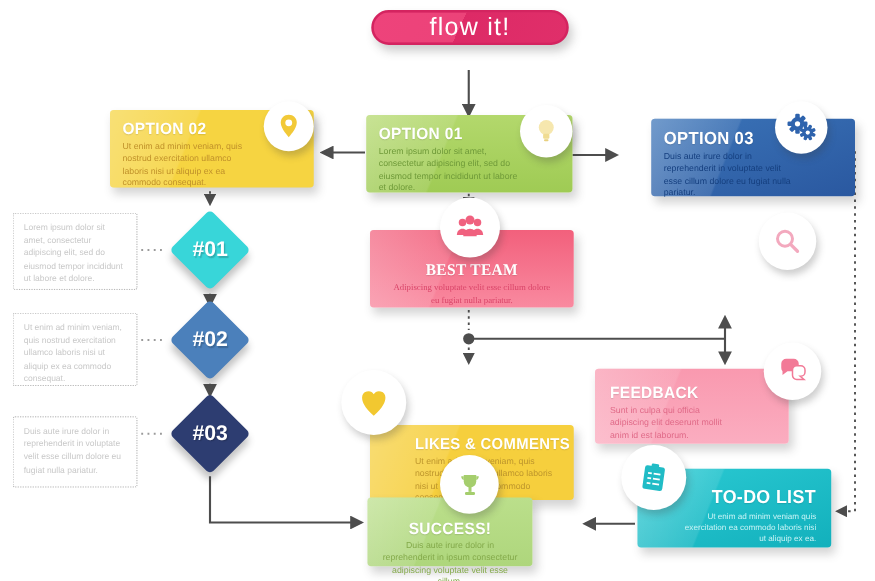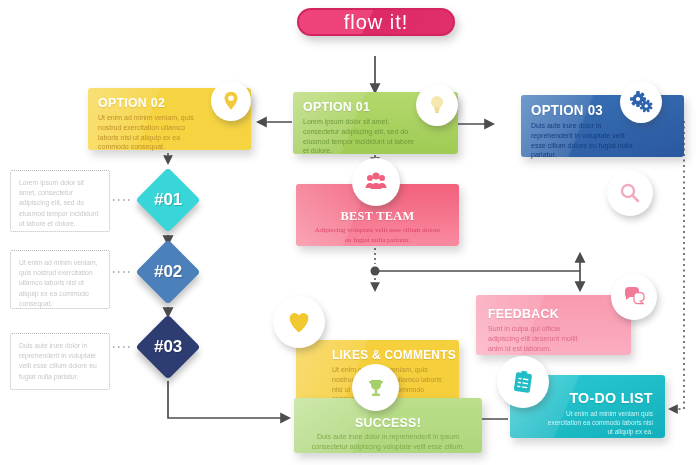--- a/index.html
+++ b/index.html
@@ -191,21 +191,21 @@
     <div class="btitle" style="margin:11px 0 3px 12px;">FEEDBACK</div>
     <div class="bbody" style="margin:0 40px 0 12px;color:#e06a88;">Sunt in culpa qui officia adipiscing elit deserunt mollit anim id est laborum.</div>
   </div>
   <div class="circ" style="left:611px;top:274px;width:46px;height:46px;">
     <svg width="26" height="26" viewBox="0 0 26 26">
       <path d="M4 7 a4 4 0 0 1 4-4 h6 a4 4 0 0 1 4 4 v2 a4 4 0 0 1-4 4 h-5 l-4 3 v-3 a4 4 0 0 1-1-2.6 z" fill="#f27a97"></path>
       <path d="M13 12 a3.4 3.4 0 0 1 3.4-3.4 h3.2 a3.4 3.4 0 0 1 3.4 3.4 v1.6 a3.4 3.4 0 0 1-3.4 3.4 h-0.4 l3 2.6 h-5.8 a3.4 3.4 0 0 1-3.4-3.4 z" fill="#fff" stroke="#f27a97" stroke-width="1.2"></path>
     </svg>
   </div>
 
-  <div class="box" style="left:294px;top:398px;width:188px;height:55px;background:linear-gradient(180deg,#bbdf8b,#aed67c);text-align:center;">
+  <div class="box" style="left:294px;top:398px;width:132px;height:55px;background:linear-gradient(180deg,#bbdf8b,#aed67c);text-align:center;">
     <div class="sheen"></div>
     <div class="btitle" style="margin:17px 0 2px 0;transform-origin:center;color:#fff;">SUCCESS!</div>
     <div class="bbody" style="margin:0 12px;color:#84aa4b;">Duis aute irure dolor in reprehenderit in ipsum consectetur adipiscing voluptate velit esse cillum.</div>
   </div>
   <div class="circ" style="left:352px;top:364px;width:47px;height:47px;">
     <svg width="24" height="24" viewBox="0 0 24 24">
       <path d="M7 4 h10 v5 a5 5 0 0 1-10 0 z" fill="#a5ce6d"></path>
       <path d="M5 5 h2 v3 a3 3 0 0 1-2-3 z M19 5 h-2 v3 a3 3 0 0 0 2-3 z" fill="#a5ce6d"></path>
       <rect x="10.8" y="13.5" width="2.4" height="4" fill="#a5ce6d"></rect>
       <rect x="8" y="17.5" width="8" height="2.4" rx="1" fill="#a5ce6d"></rect>

